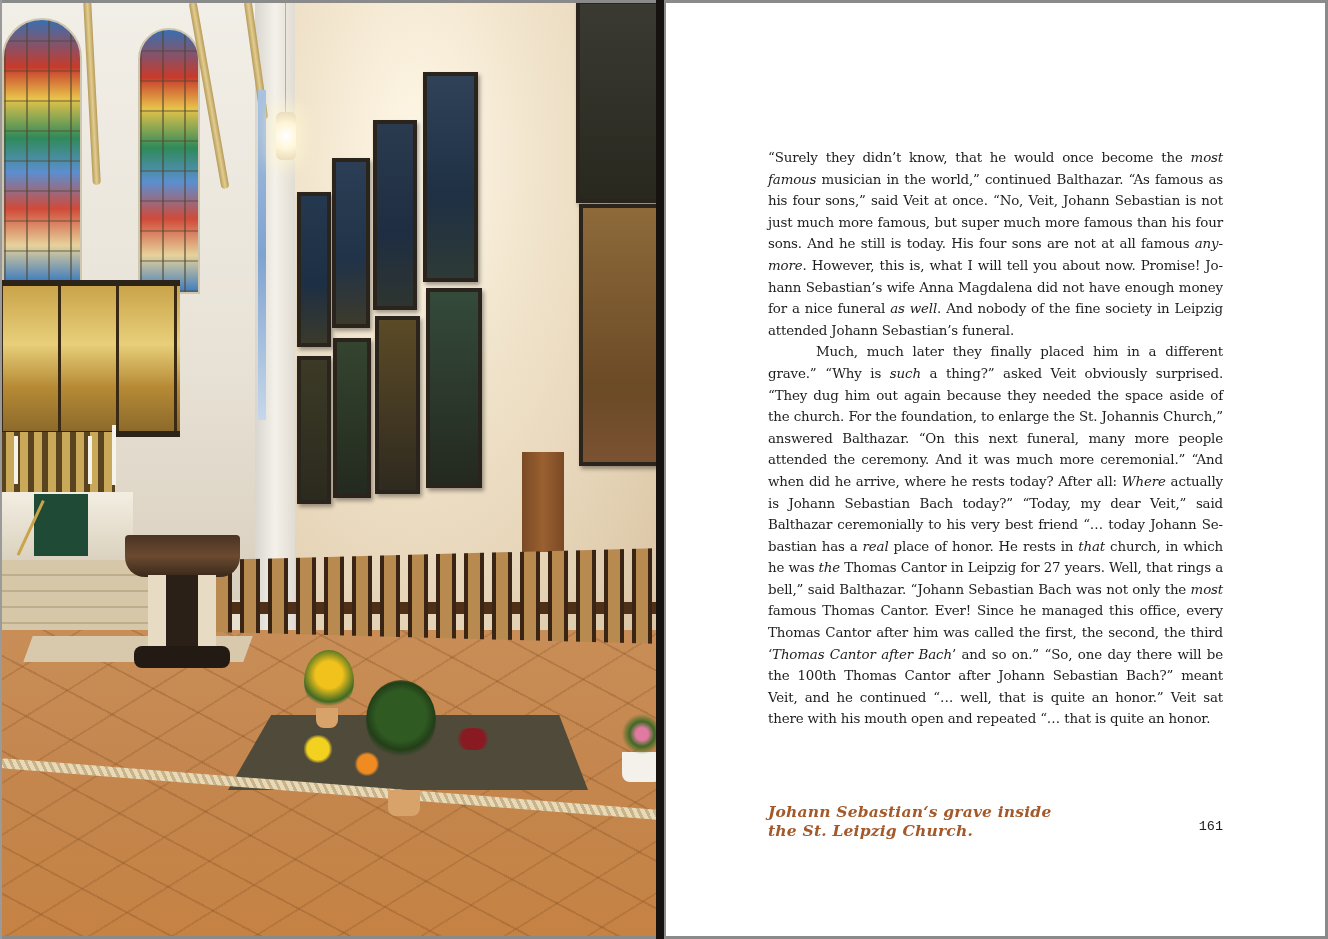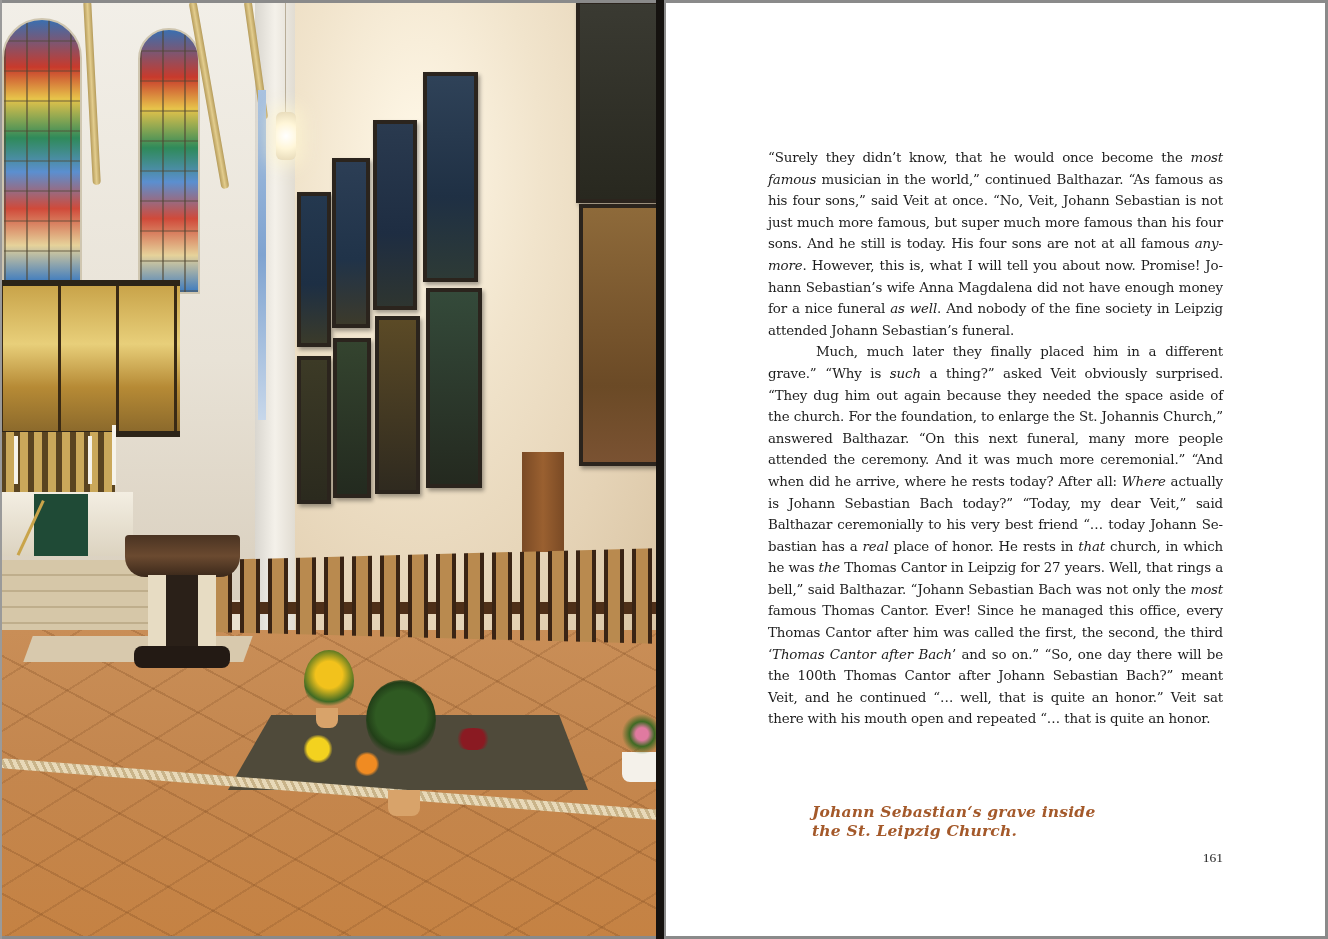--- a/index.html
+++ b/index.html
@@ -99,25 +99,25 @@
     position:absolute; left:102px; top:147px; width:455px;
     font-family: "DejaVu Serif", serif; font-size: 13.4px; line-height: 21.6px;
     color:#1d1d1d; text-align: justify; hyphens: manual; letter-spacing: -0.15px;
   }
   .body-text p { margin:0; }
   .body-text p.indent { text-indent: 48px; }
   .body-text em { font-style: italic; }
   .caption {
     position:absolute; left:102px; top:802px; width:320px;
     font-family: "DejaVu Serif", serif; font-weight: bold; font-style: italic;
-    font-size: 15.5px; line-height: 19px; color:#a4592a; letter-spacing: 0.2px; margin-left: 44px;
+    font-size: 15.5px; line-height: 19px; color:#a4592a; letter-spacing: 0.2px;
   }
   .page-number {
-    position:absolute; left:530px; top:850px; width:27px; text-align:right;
-    font-family: Liberation Serif, serif; font-size: 13.5px; color:#1d1d1d;
+    position:absolute; left:530px; top:819px; width:27px; text-align:right;
+    font-family: Liberation Mono, monospace; font-size: 13.5px; color:#1d1d1d;
   }
 </style>
 </head>
 <body>
 
 <div class="spread">
 
   <div class="photo">
     <div class="wall-back"></div>
     <div class="window" style="left:2px; top:18px; width:76px; height:262px;"></div>

